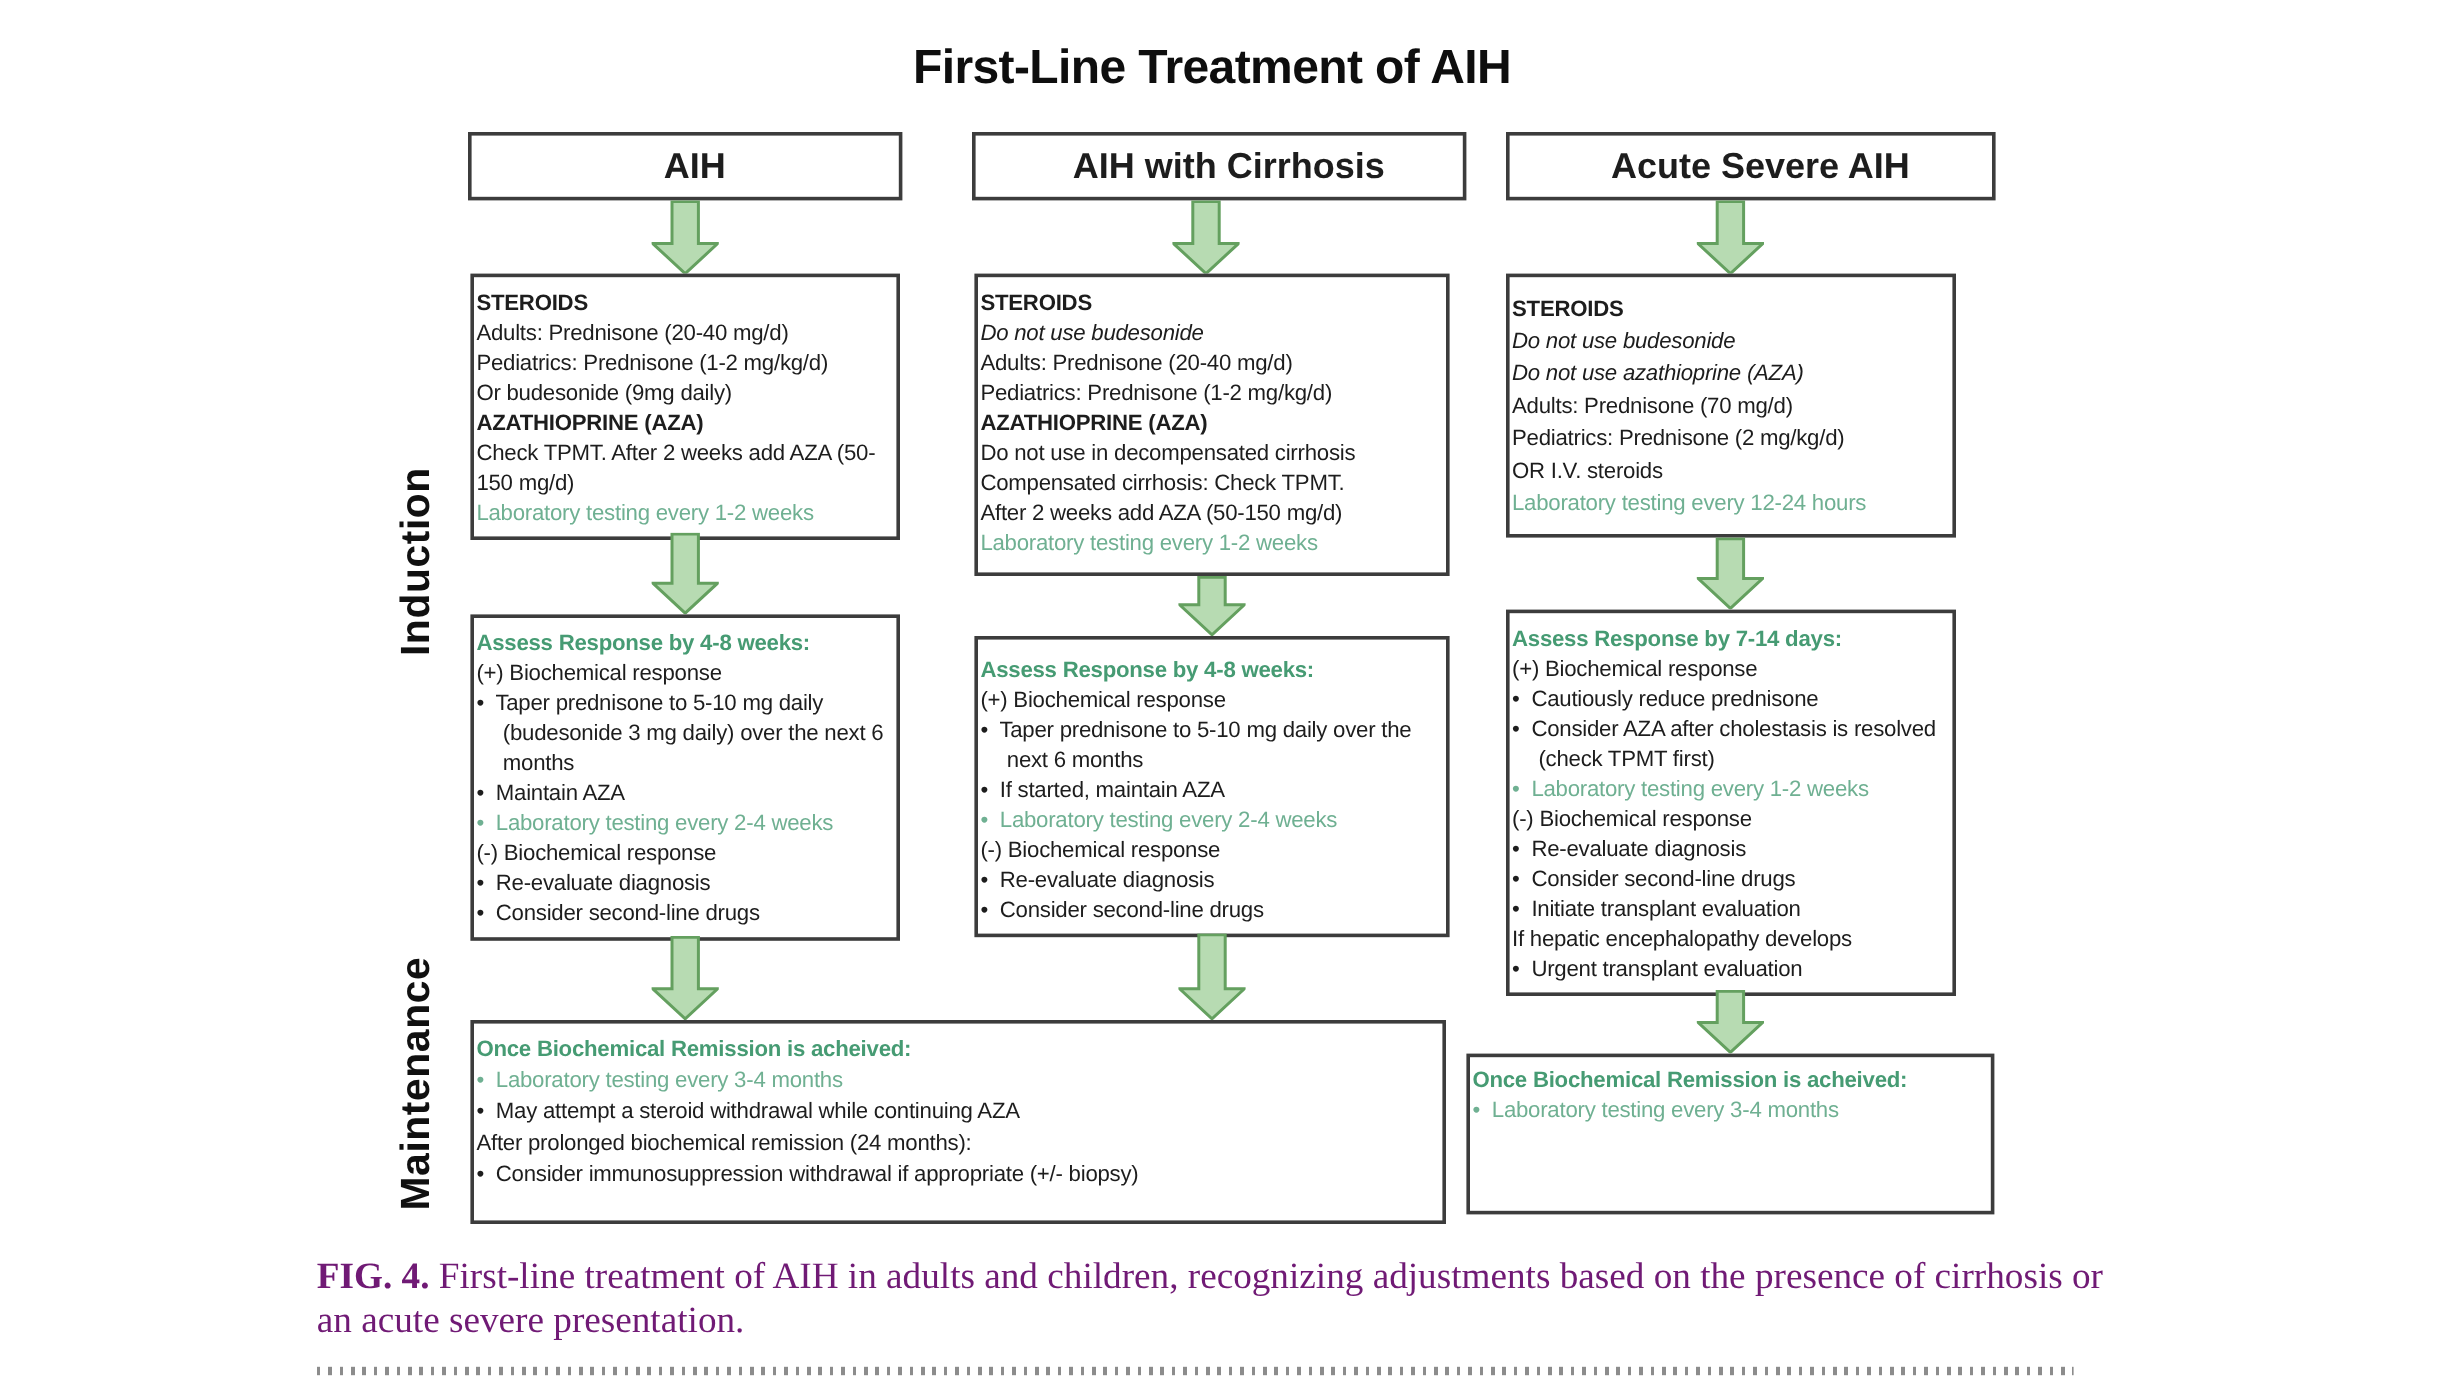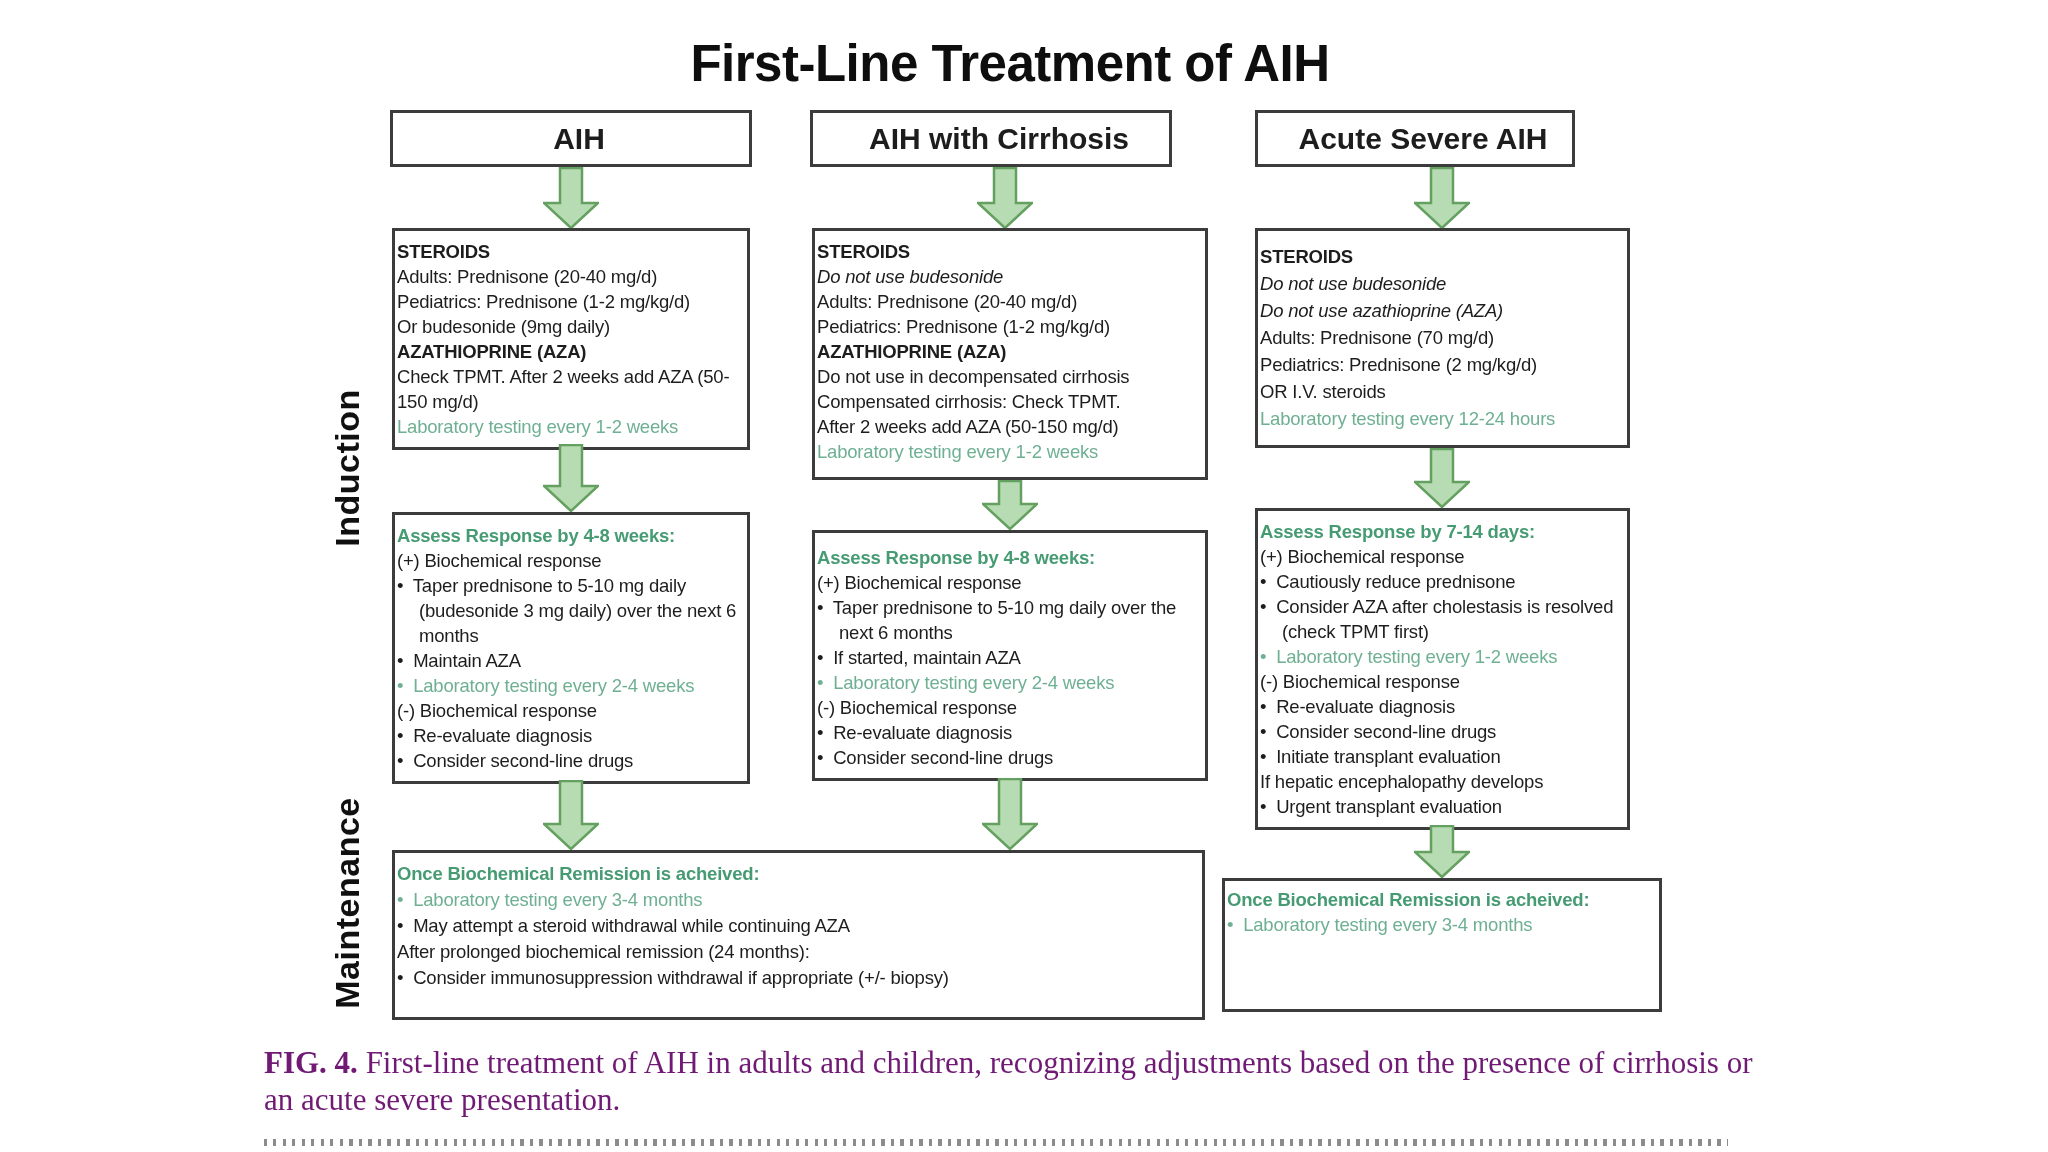--- a/index.html
+++ b/index.html
@@ -10,30 +10,30 @@
     --box-border:#3c3c3c;
     --text:#1d1d1d;
   }
   html,body{margin:0;padding:0;background:#fff;}
   .page{
     position:relative;width:2048px;height:1152px;background:#ffffff;
     font-family:"Liberation Sans",sans-serif;color:var(--text);overflow:hidden;
   }
   .title{
     position:absolute;left:390px;top:34px;width:1240px;text-align:center;
-    font-size:51px;font-weight:bold;letter-spacing:-0.5px;color:#0e0e0e;
+    font-size:40px;font-weight:bold;letter-spacing:-0.5px;color:#0e0e0e;
   }
   .hbox{
     position:absolute;height:57px;border:3px solid var(--box-border);box-sizing:border-box;
     display:flex;align-items:center;justify-content:center;
     font-size:30px;font-weight:bold;background:#fff;padding-left:16px;
   }
   #h1{left:390px;top:110px;width:362px}
-  #h2{left:810px;top:110px;width:362px}
-  #h3{left:1255px;top:110px;width:320px}
+  #h2{left:810px;top:110px;width:412px}
+  #h3{left:1255px;top:110px;width:408px}
   .box{
     position:absolute;border:3px solid var(--box-border);box-sizing:border-box;
     background:#fff;padding:8px 2px;font-size:18.5px;letter-spacing:-0.2px;line-height:25px;
   }
   #b1{left:392px;top:228px;width:358px;min-height:216px}
   #b2{left:812px;top:228px;width:396px;min-height:252px}
   #b3{left:1255px;top:228px;width:375px;min-height:220px;padding-top:12px;line-height:27px}
   #b4{left:392px;top:512px;width:358px;min-height:268px}
   #b5{left:812px;top:530px;width:396px;min-height:248px;padding-top:12px}
   #b6{left:1255px;top:508px;width:375px;min-height:317px}

